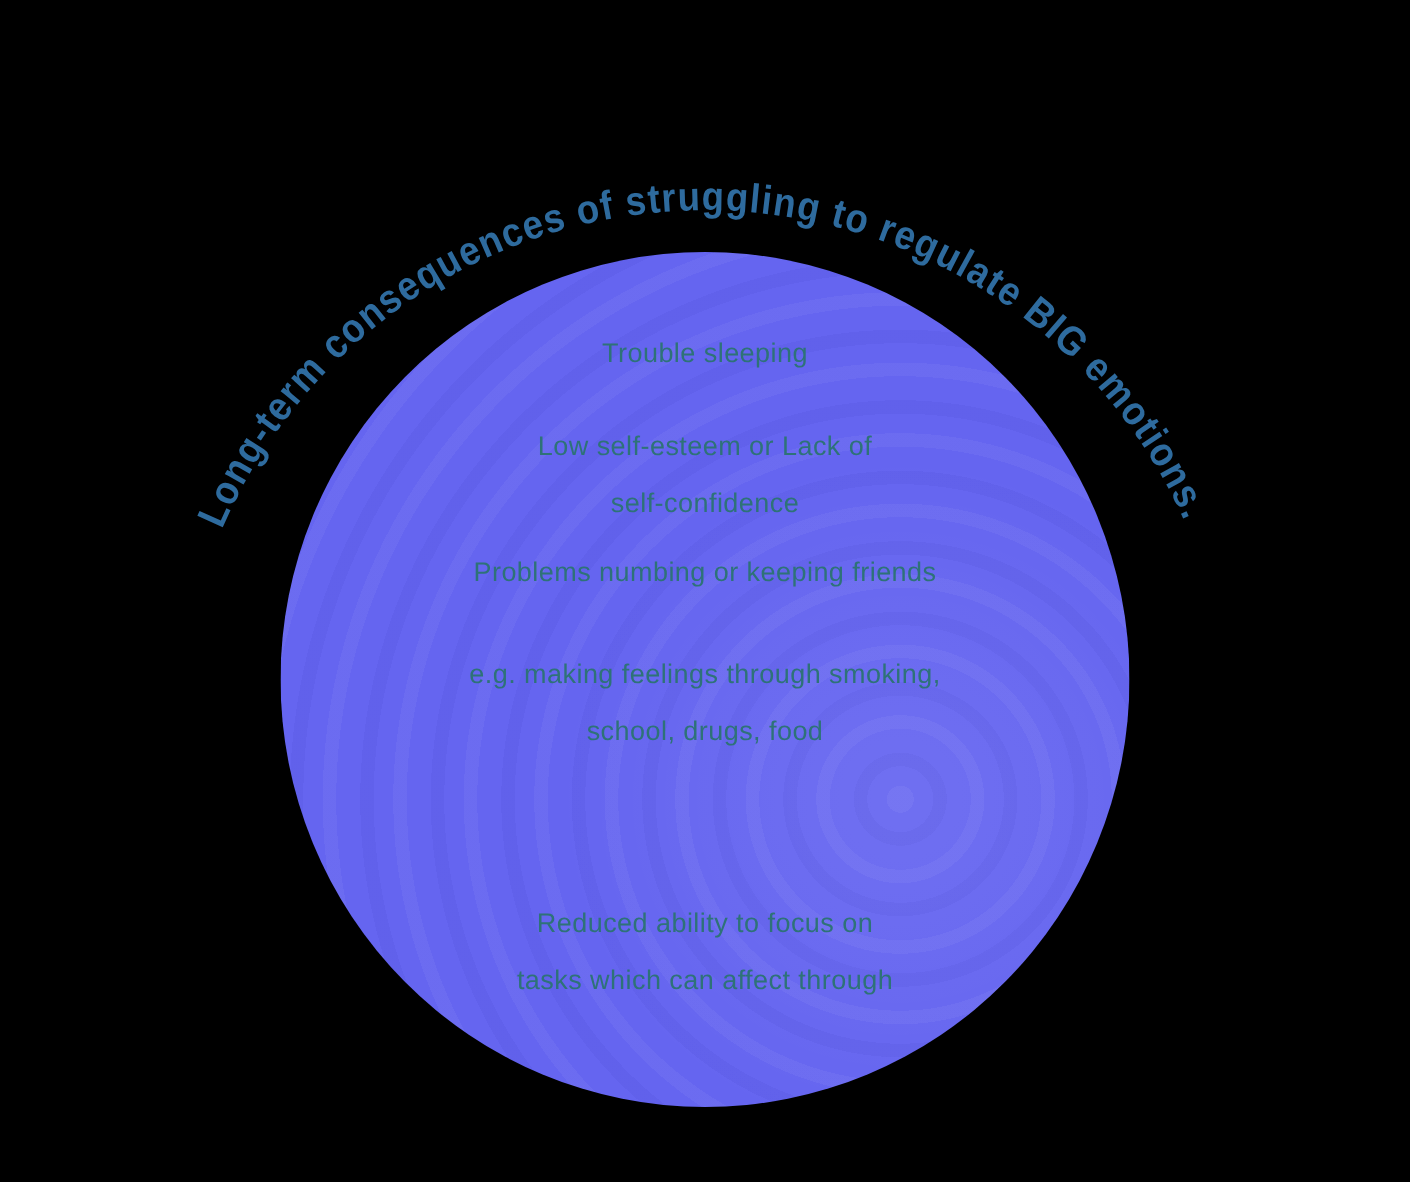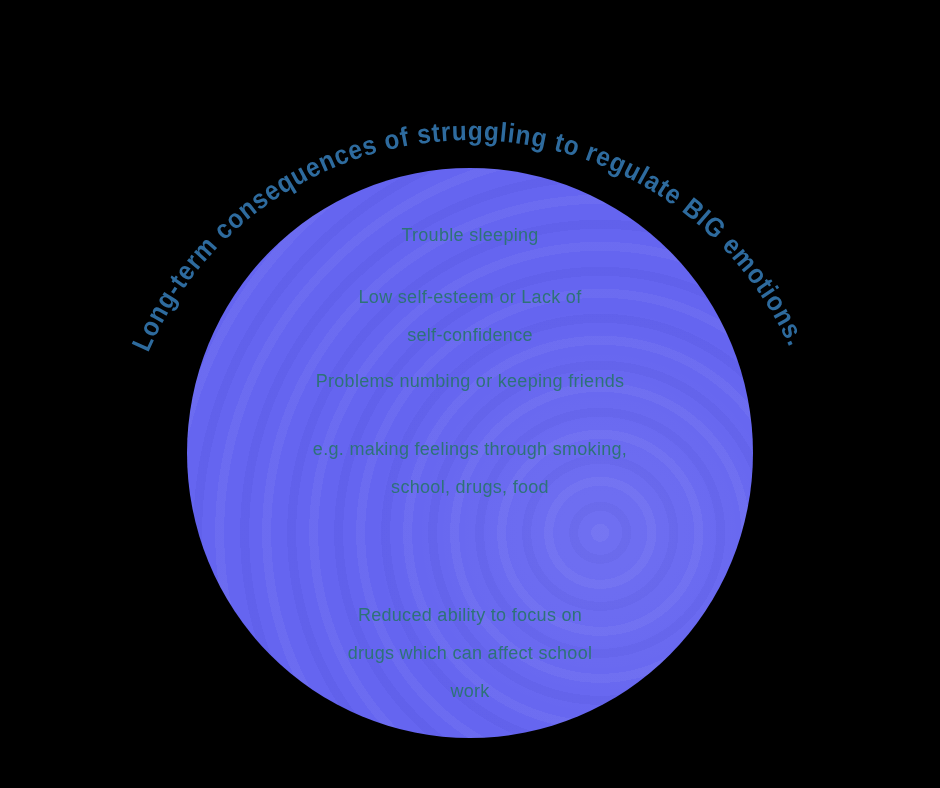--- a/index.html
+++ b/index.html
@@ -88,18 +88,17 @@
       <div class="line">Problems numbing or keeping friends</div>
     </div>
 
     <div class="para para-4">
       <div class="line">e.g. making feelings through smoking,</div>
       <div class="line">school, drugs, food</div>
     </div>
 
     <div class="para para-5">
       <div class="line">Reduced ability to focus on</div>
-      <div class="line">drugs which can affect school</div>
-      <div class="line">work</div>
+      <div class="line">tasks which can affect through</div>
     </div>
 
   </div>
 </div>
 
 </body></html>

